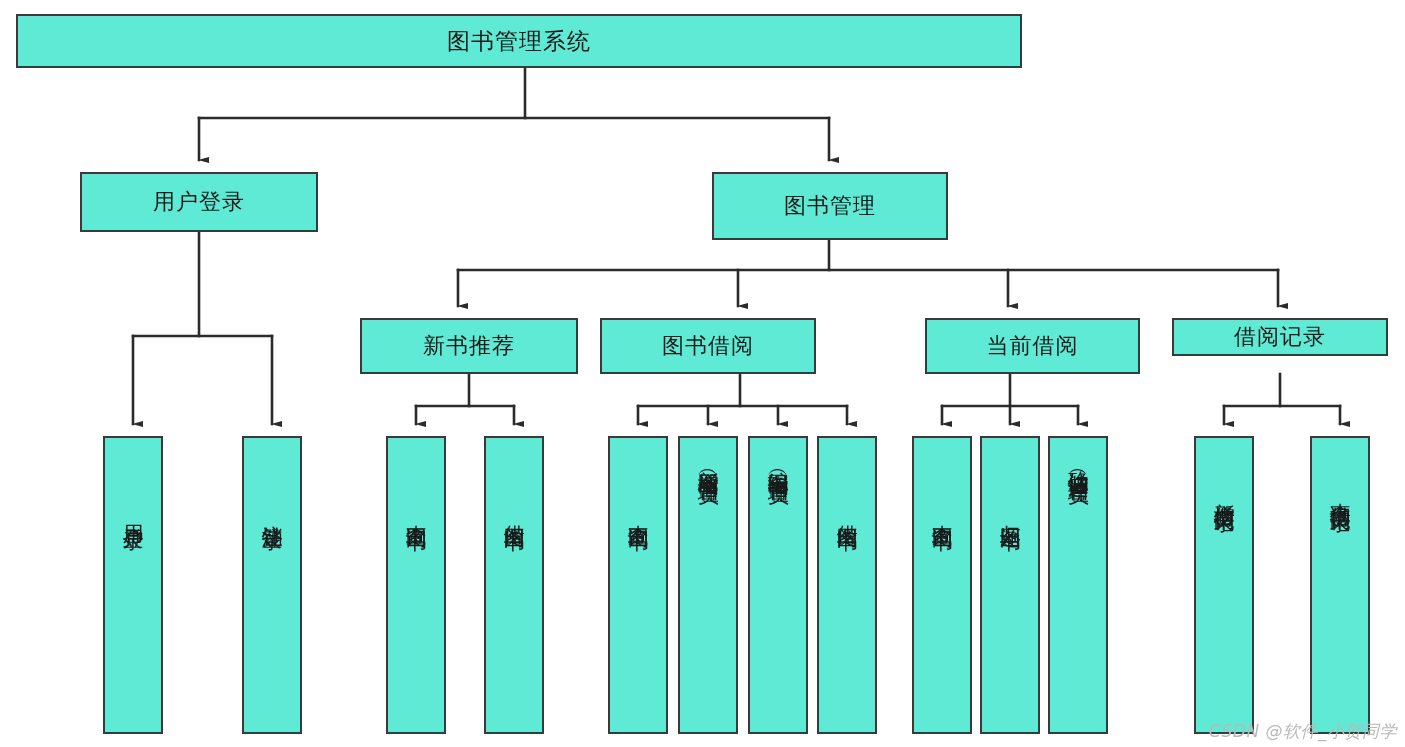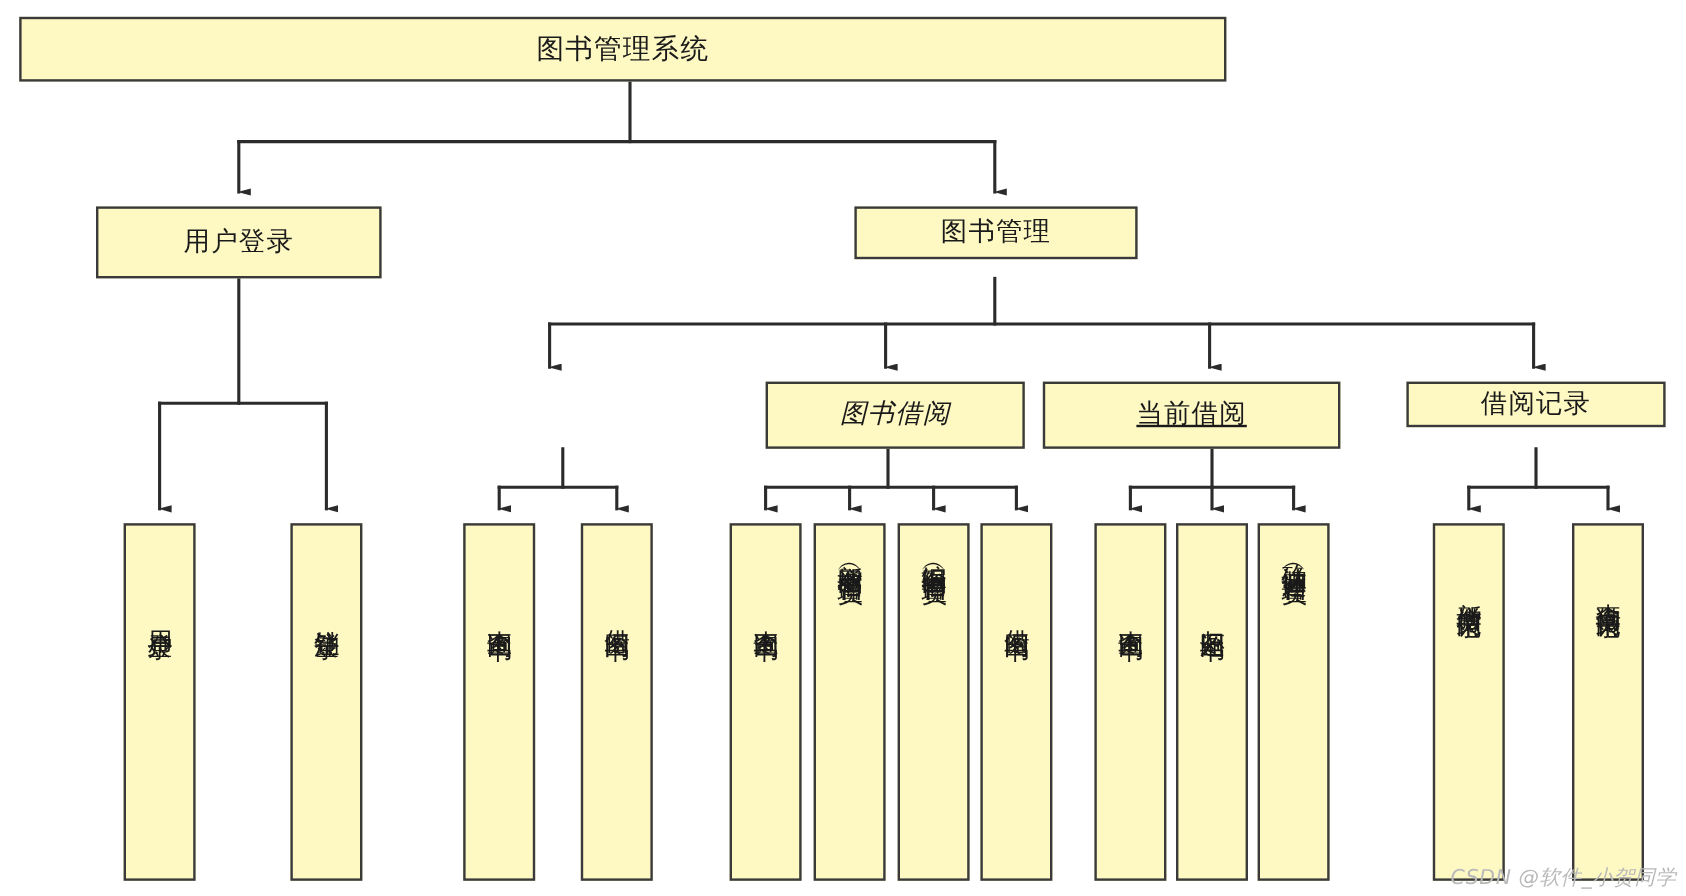--- a/index.html
+++ b/index.html
@@ -23,21 +23,21 @@
     left: 0;
     top: 0;
     width: 1405px;
     height: 747px;
     pointer-events: none;
   }
   .node {
     position: absolute;
     box-sizing: border-box;
     border: 2px solid #3a3a3a;
-    background: #fef9c3;
+    background: #5eead4;
     display: flex;
     align-items: center;
     justify-content: center;
     color: #1a1a1a;
   }
   .node.h {
     font-size: 22px;
     letter-spacing: 1px;
     line-height: 1;
   }
@@ -134,28 +134,31 @@
     </g>
   </svg>
 
   <div class="node h root" style="left:16px; top:14px; width:1006px; height:54px;">
     <span>图书管理系统</span>
   </div>
 
   <div class="node h" style="left:80px; top:172px; width:238px; height:60px;">
     <span>用户登录</span>
   </div>
-  <div class="node h" style="left:712px; top:172px; width:236px; height:44px;">
+  <div class="node h" style="left:712px; top:172px; width:236px; height:68px;">
     <span>图书管理</span>
   </div>
 
-  <div class="node h" style="left:638px; top:318px; width:216px; height:56px;font-style:italic;">
+  <div class="node h" style="left:360px; top:318px; width:218px; height:56px;">
+    <span>新书推荐</span>
+  </div>
+  <div class="node h" style="left:600px; top:318px; width:216px; height:56px;">
     <span>图书借阅</span>
   </div>
-  <div class="node h" style="left:869px; top:318px; width:248px; height:56px;text-decoration:underline;">
+  <div class="node h" style="left:925px; top:318px; width:215px; height:56px;">
     <span>当前借阅</span>
   </div>
   <div class="node h" style="left:1172px; top:318px; width:216px; height:38px;">
     <span>借阅记录</span>
   </div>
 
   <div class="node v tall" style="left:103px; top:436px; width:60px; height:298px;">
     <span class="vtext">用户登录</span>
   </div>
   <div class="node v tall" style="left:242px; top:436px; width:60px; height:298px;">

